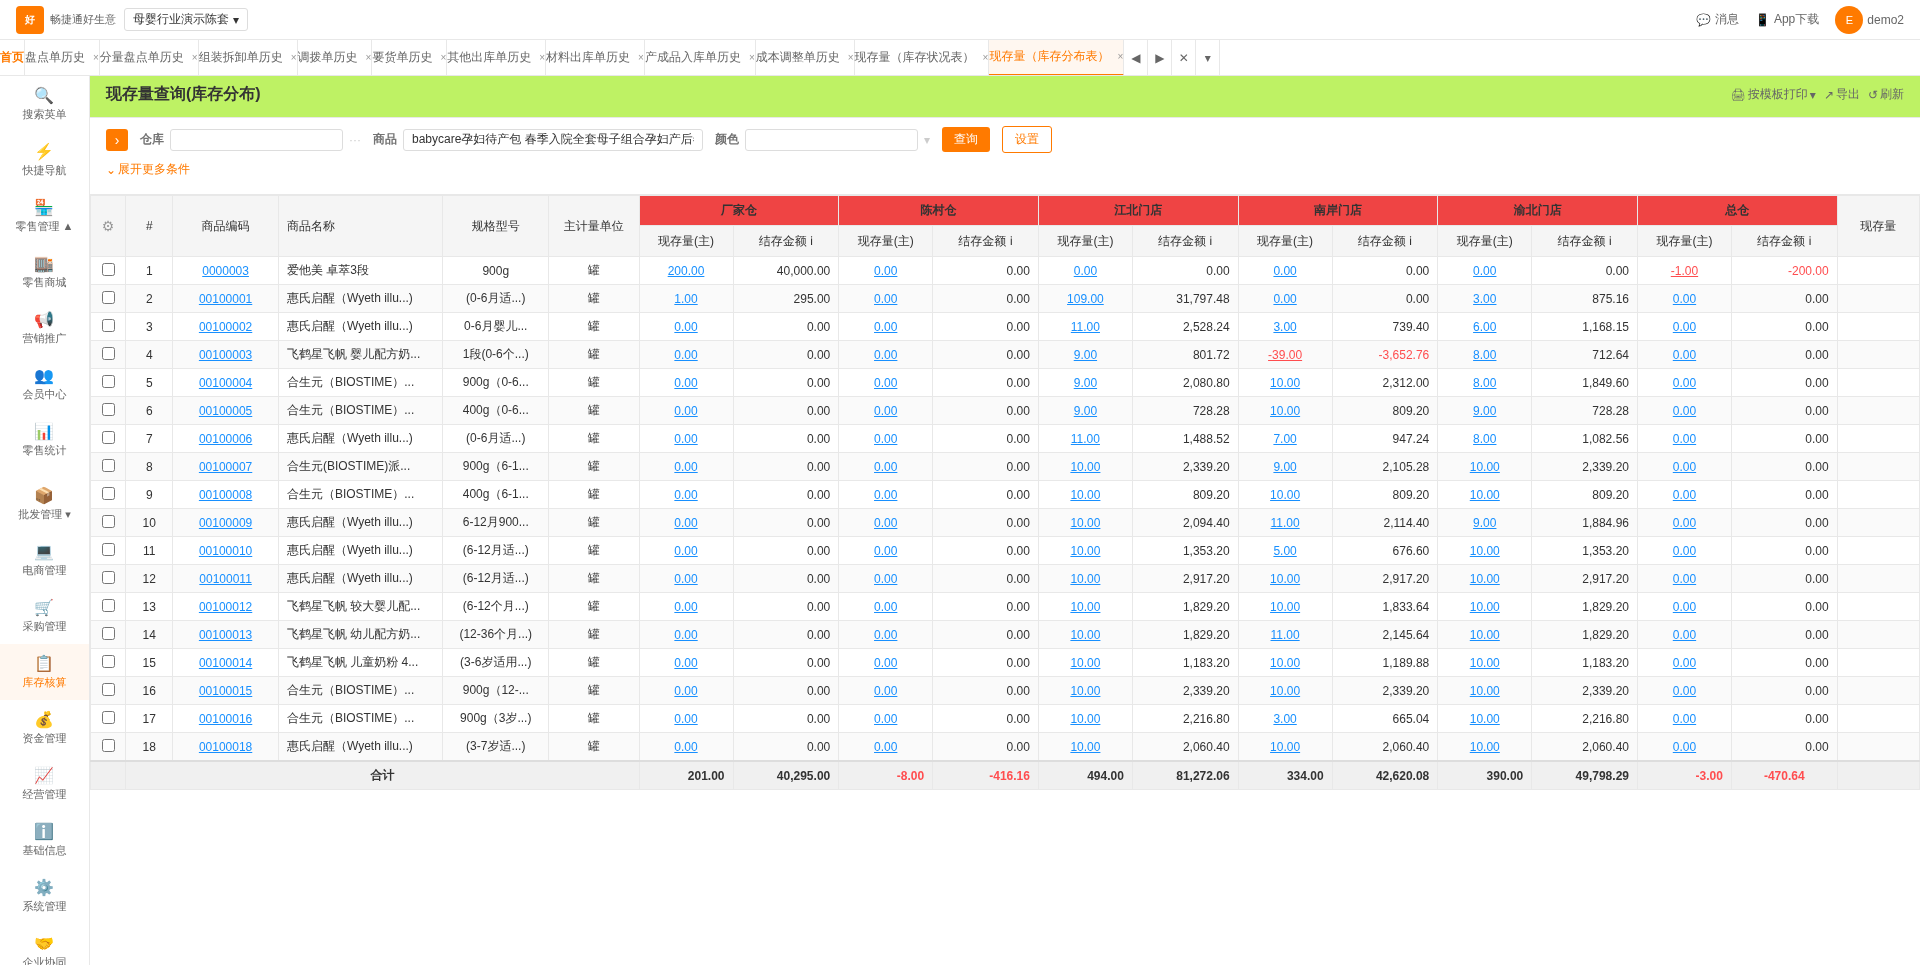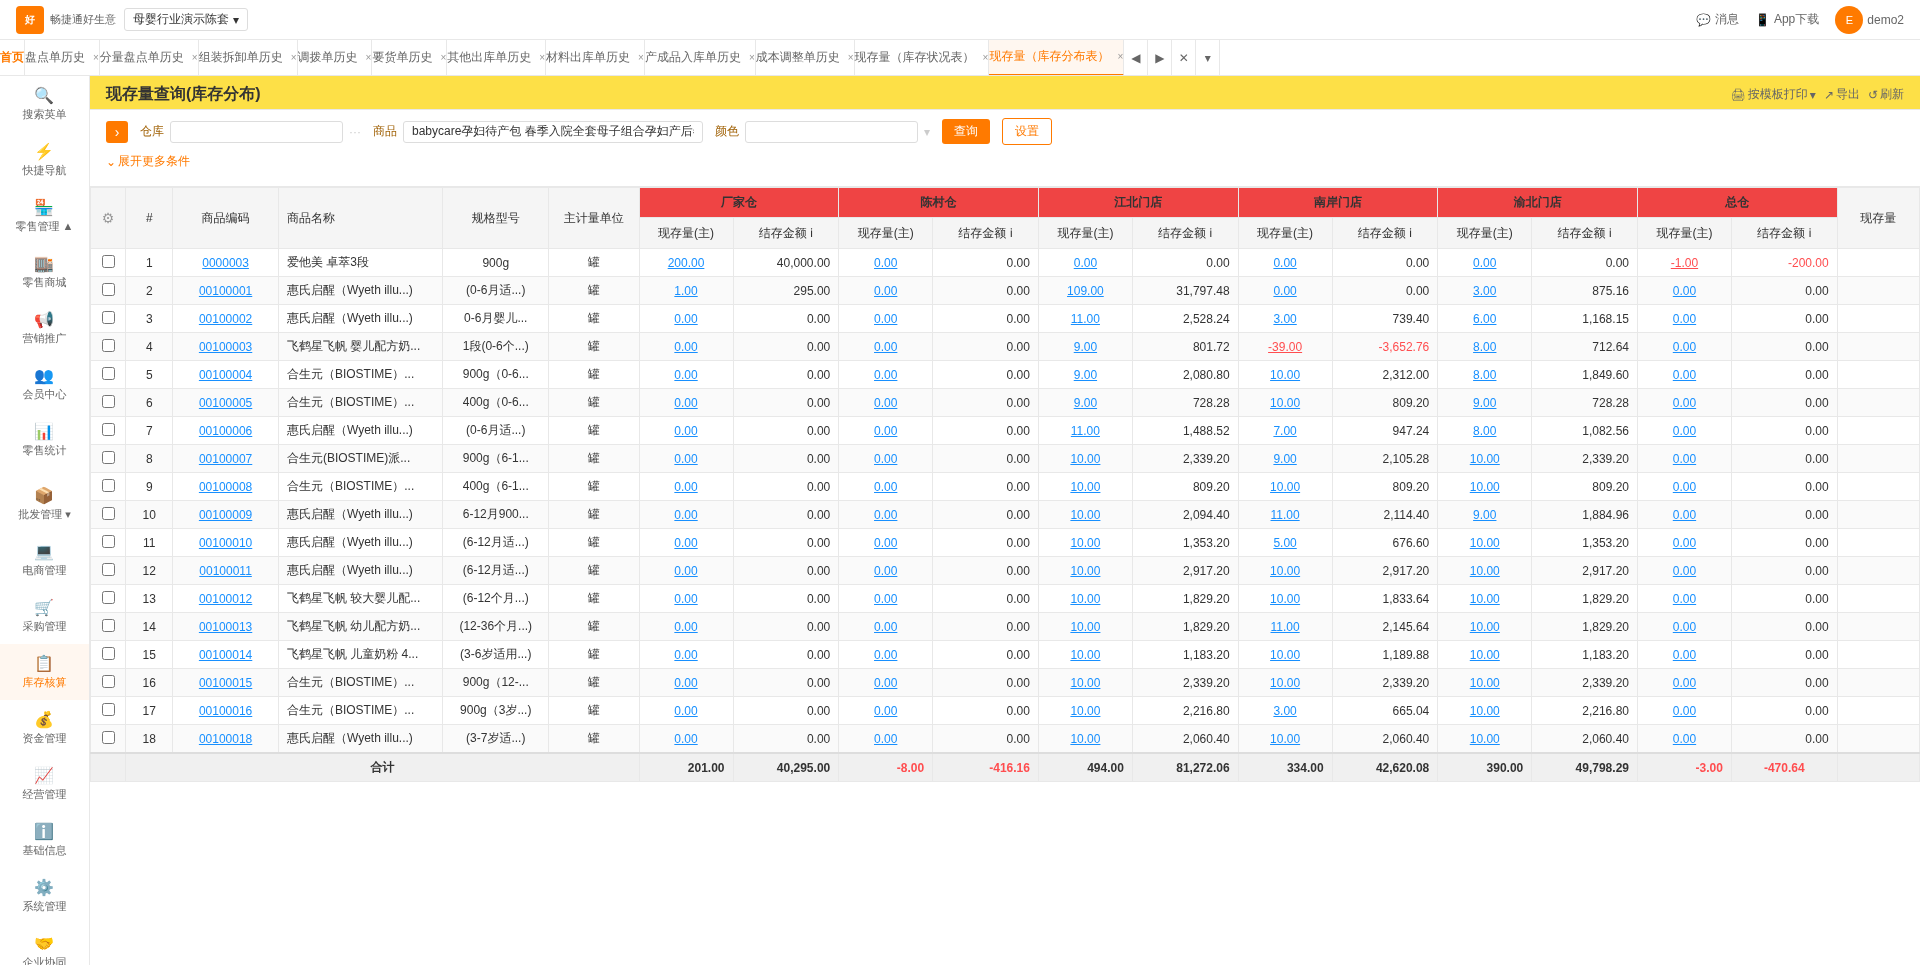--- a/index.html
+++ b/index.html
@@ -31,33 +31,33 @@
     .sidebar { width: 90px; background: #fff; border-right: 1px solid #e8e8e8; display: flex; flex-direction: column; overflow-y: auto; }
     .sidebar-item { padding: 10px 4px; text-align: center; cursor: pointer; color: #666; font-size: 11px; }
     .sidebar-item.active { color: #ff7a00; background: #fff7f0; }
     .sidebar-item .icon { font-size: 16px; margin-bottom: 2px; }
     .sidebar-divider { height: 1px; background: #f0f0f0; margin: 4px 8px; }
 
     
     .content { flex: 1; overflow: hidden; display: flex; flex-direction: column; }
 
     
-    .page-header { background: #fde047; padding: 8px 16px 4px; border-bottom: 1px solid #e8e8e8; display: flex; align-items: center; justify-content: space-between; }
+    .page-header { background: #bef264; padding: 8px 16px 12px; border-bottom: 1px solid #e8e8e8; display: flex; align-items: center; justify-content: space-between; }
     .page-title { font-size: 16px; font-weight: bold; color: #333; }
     .page-actions { display: flex; align-items: center; gap: 8px; }
     .btn-text { font-size: 12px; color: #666; cursor: pointer; display: flex; align-items: center; gap: 2px; }
     .btn-primary { background: #ff7a00; color: #fff; border: none; border-radius: 3px; padding: 4px 12px; font-size: 12px; cursor: pointer; }
     .btn-outline { background: #fff; color: #ff7a00; border: 1px solid #ff7a00; border-radius: 3px; padding: 4px 12px; font-size: 12px; cursor: pointer; }
 
     
     .filter-area { background: #fff; padding: 8px 16px; border-bottom: 1px solid #e8e8e8; }
     .filter-row { display: flex; align-items: center; gap: 12px; }
     .filter-toggle { width: 22px; height: 22px; background: #ff7a00; color: #fff; border-radius: 3px; display: flex; align-items: center; justify-content: center; cursor: pointer; font-size: 14px; }
     .filter-item { display: flex; align-items: center; gap: 6px; }
-    .filter-label { color: #a16207; font-size: 12px; white-space: nowrap; }
+    .filter-label { color: #737373; font-size: 12px; white-space: nowrap; font-weight: bold; }
     .filter-input { border: 1px solid #ddd; border-radius: 3px; padding: 3px 8px; font-size: 12px; color: #333; min-width: 80px; }
     .filter-input-long { min-width: 300px; }
     .filter-dots { color: #ccc; cursor: pointer; }
     .expand-btn { color: #ff7a00; font-size: 12px; cursor: pointer; display: flex; align-items: center; gap: 2px; margin: 4px auto; }
 
     
     .table-wrapper { flex: 1; overflow: auto; background: #fff; margin: 0; }
     table { width: 100%; border-collapse: collapse; font-size: 12px; }
     thead th { background: #f5f5f5; border: 1px solid #e8e8e8; padding: 6px 8px; text-align: center; font-weight: 500; color: #333; white-space: nowrap; position: sticky; top: 0; z-index: 2; }
     thead th.group-header { background: #ef4444; font-weight: bold; }

